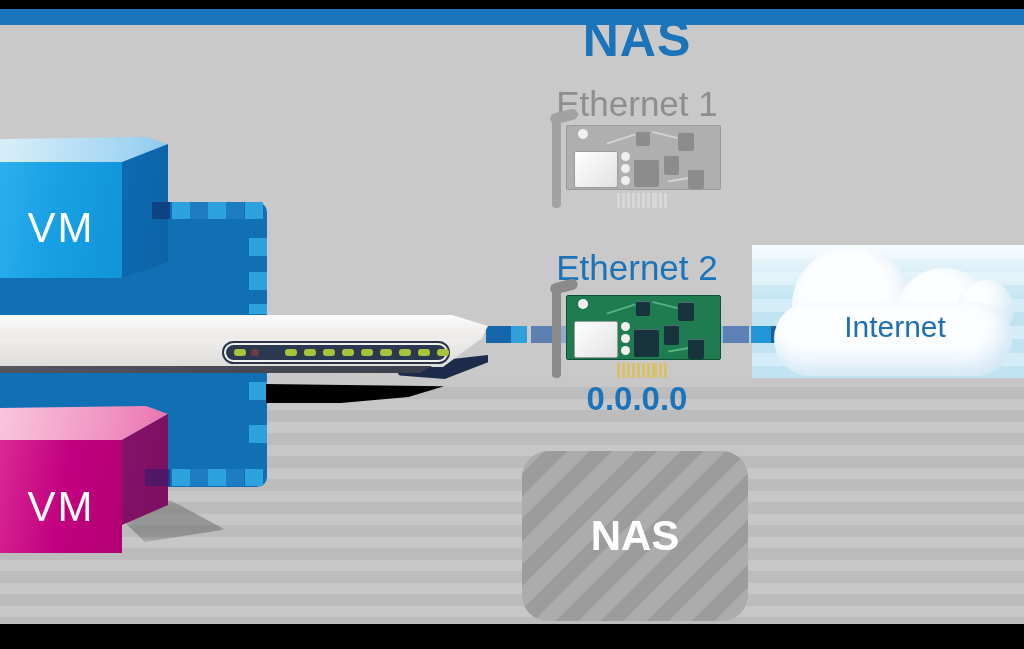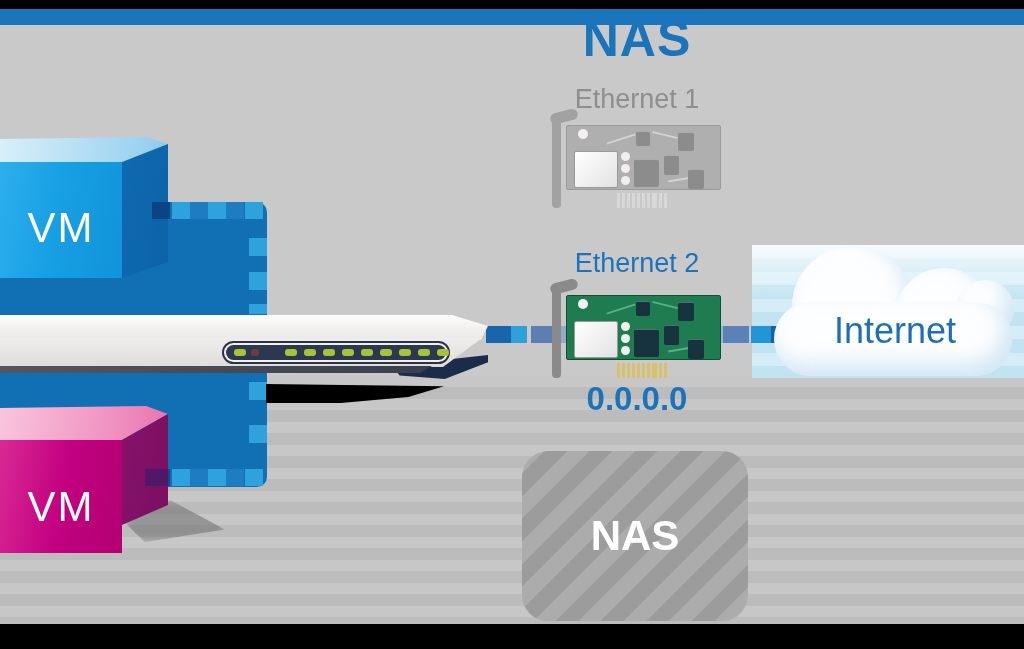--- a/index.html
+++ b/index.html
@@ -85,38 +85,38 @@
   .cc{left:88px;top:19px;width:14px;height:15px;}
   .cd{left:130px;top:20px;width:16px;height:19px;}
   .ce{left:140px;top:57px;width:16px;height:20px;}
   .trace{height:0;border-top:2px solid var(--trace);}
   .t1{left:58px;top:26px;width:30px;transform:rotate(-18deg);}
   .t2{left:104px;top:22px;width:26px;transform:rotate(14deg);}
   .t3{left:120px;top:66px;width:30px;transform:rotate(-10deg);}
   .pins{bottom:0;height:15px;display:flex;gap:2px;}
   .p1{left:69px;} .p2{left:106px;}
   .pins i{display:block;width:3px;height:100%;background:var(--pin);}
-  .eth-label{left:520px;width:234px;text-align:center;font-size:27px;z-index:7;}
+  .eth-label{left:520px;width:234px;text-align:center;font-size:35px;z-index:7;}
   .eth1-label{top:84px;color:#8E8E8E;}
   .eth2-label{top:248px;color:#1B73BA;}
   .ip-label{left:520px;top:380px;width:234px;text-align:center;z-index:7;
       font-size:33px;font-weight:700;color:#1B73BA;}
   
   .sky{left:752px;top:245px;width:272px;height:133px;z-index:4;
       background:linear-gradient(180deg,rgba(255,255,255,.75) 4px,rgba(255,255,255,0) 55px),
                  repeating-linear-gradient(180deg,#D4EDF8 0 13px,#C2E4F2 13px 27px);}
   .cloud{left:770px;top:240px;width:250px;height:140px;z-index:5;}
   .cloud div{position:absolute;background:#FDFEFF;border-radius:50%;
       box-shadow:inset -8px -12px 20px rgba(168,210,236,.5);}
   .cl1{left:22px;top:6px;width:122px;height:120px;}
   .cl2{left:125px;top:28px;width:98px;height:96px;}
   .cl3{left:186px;top:40px;width:58px;height:58px;}
   .cl4{left:4px;top:62px;width:238px;height:74px;border-radius:40px !important;}
   .internet-label{left:770px;top:310px;width:250px;text-align:center;z-index:6;
-      font-size:36px;color:#1E6FB5;}
+      font-size:30px;color:#1E6FB5;}
   
   .volumes{left:522px;top:451px;width:226px;height:170px;border-radius:26px;z-index:4;
       background:repeating-linear-gradient(135deg,#ACACAC 0 16px,#9C9C9C 16px 32px);
       display:flex;flex-direction:column;justify-content:center;align-items:center;}
   .volumes span{color:#FFF;font-size:42px;font-weight:700;line-height:46px;}
   .dash{position:absolute;z-index:4;}
 </style>
 </head>
 <body>
 

